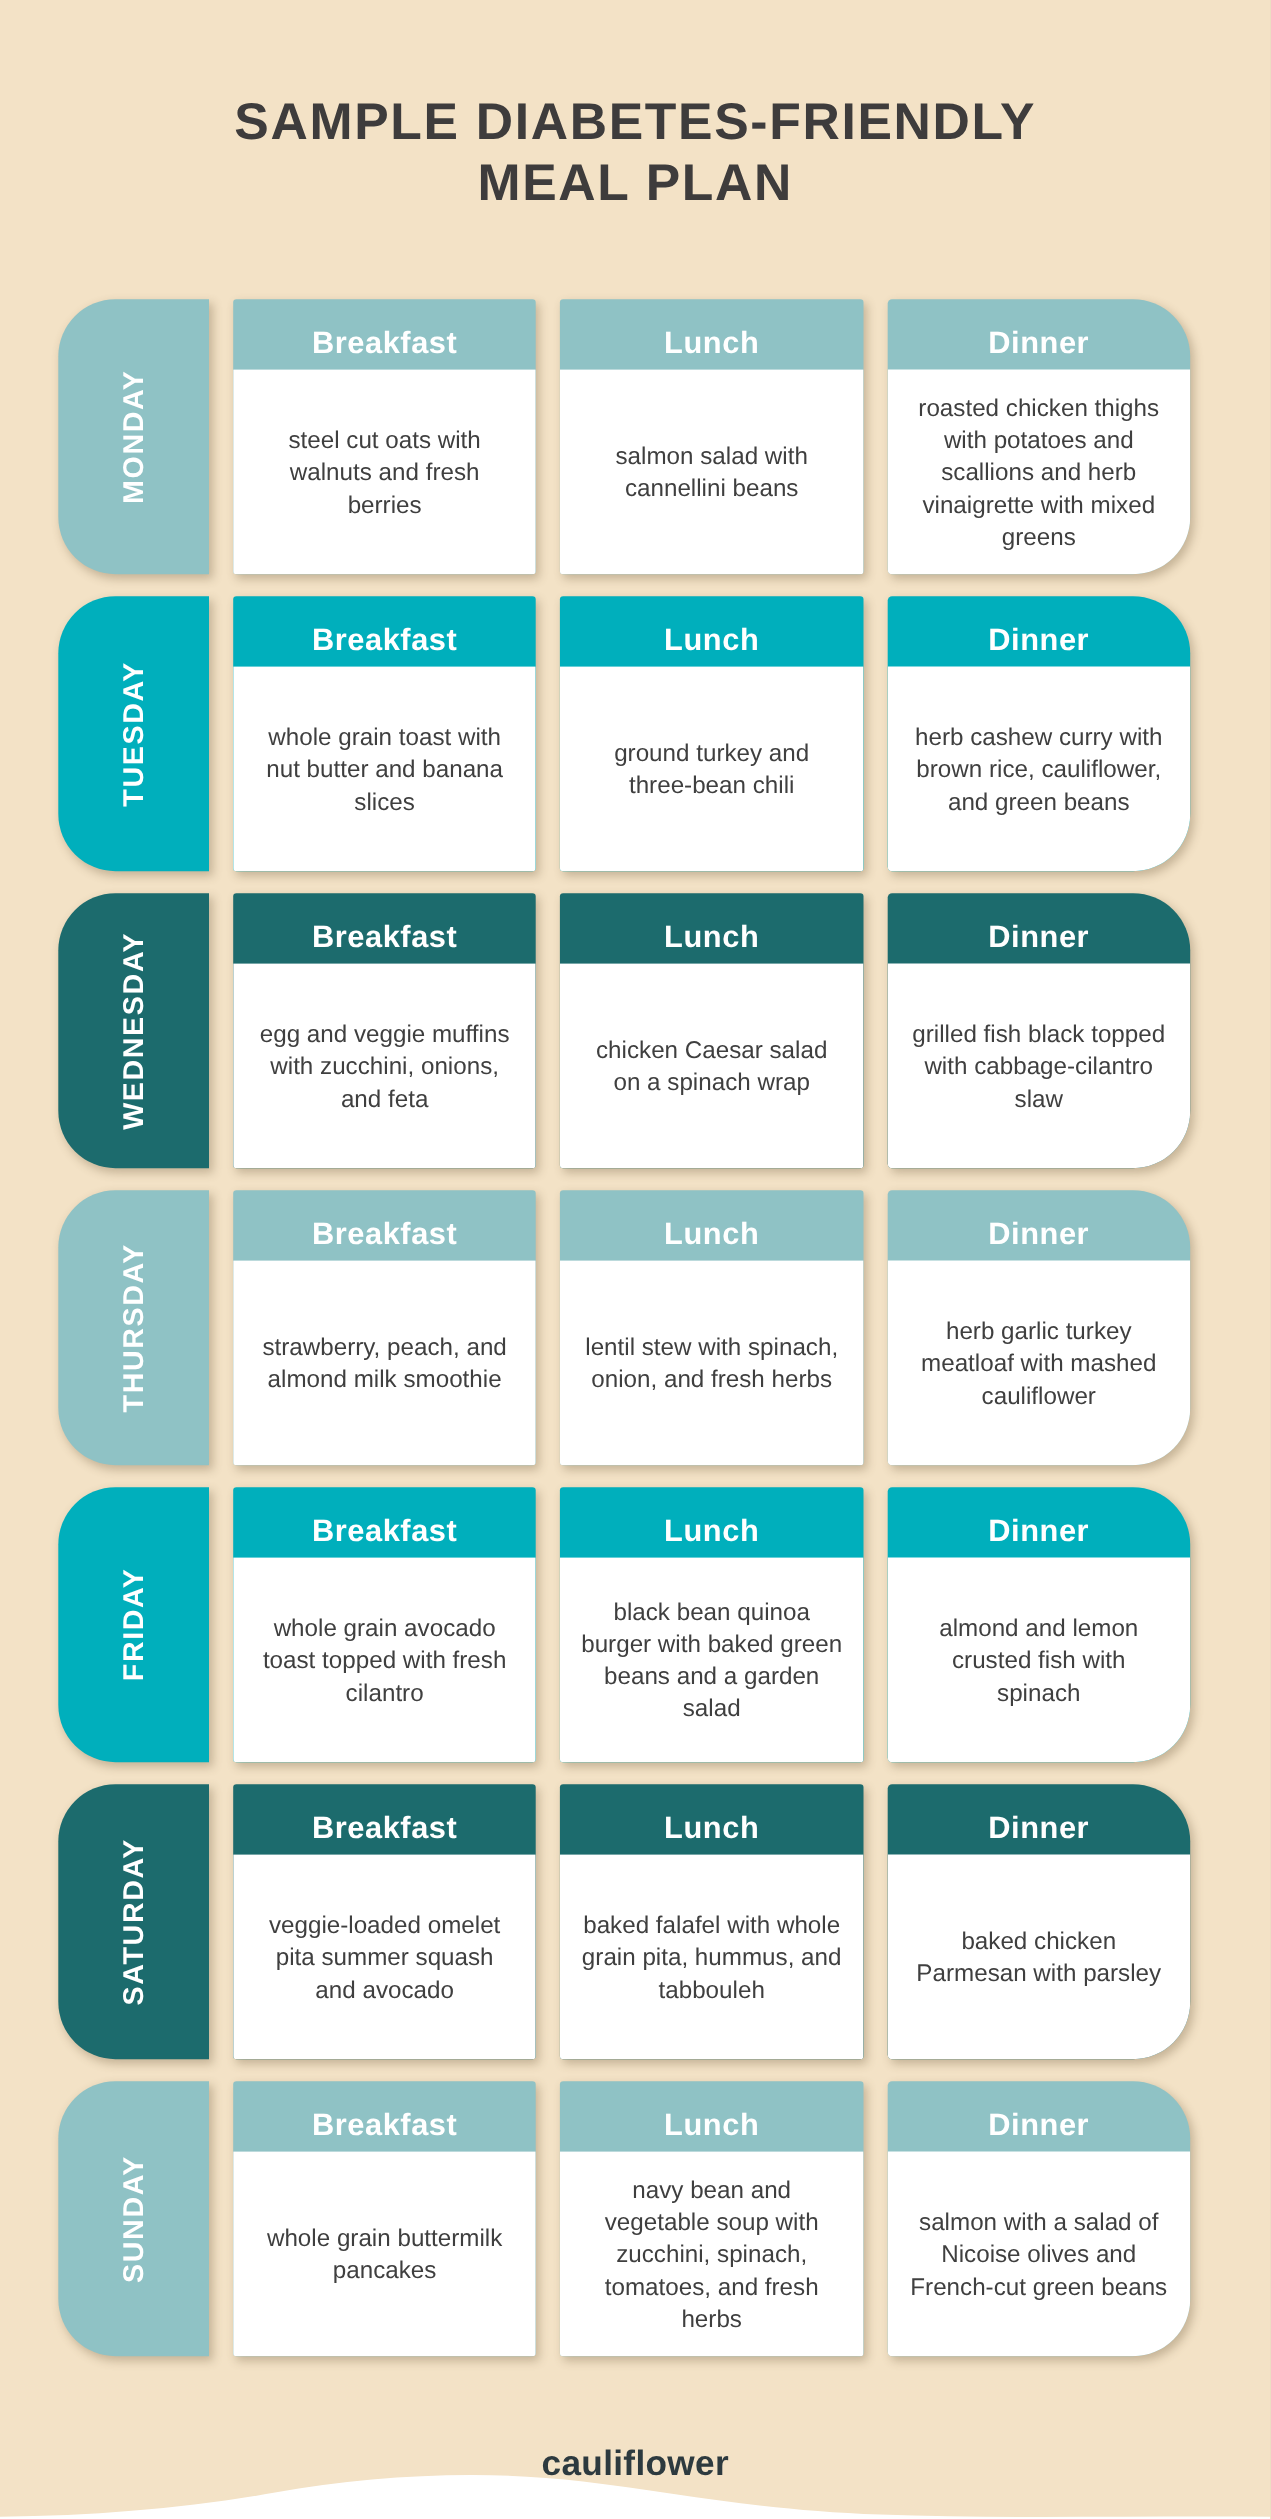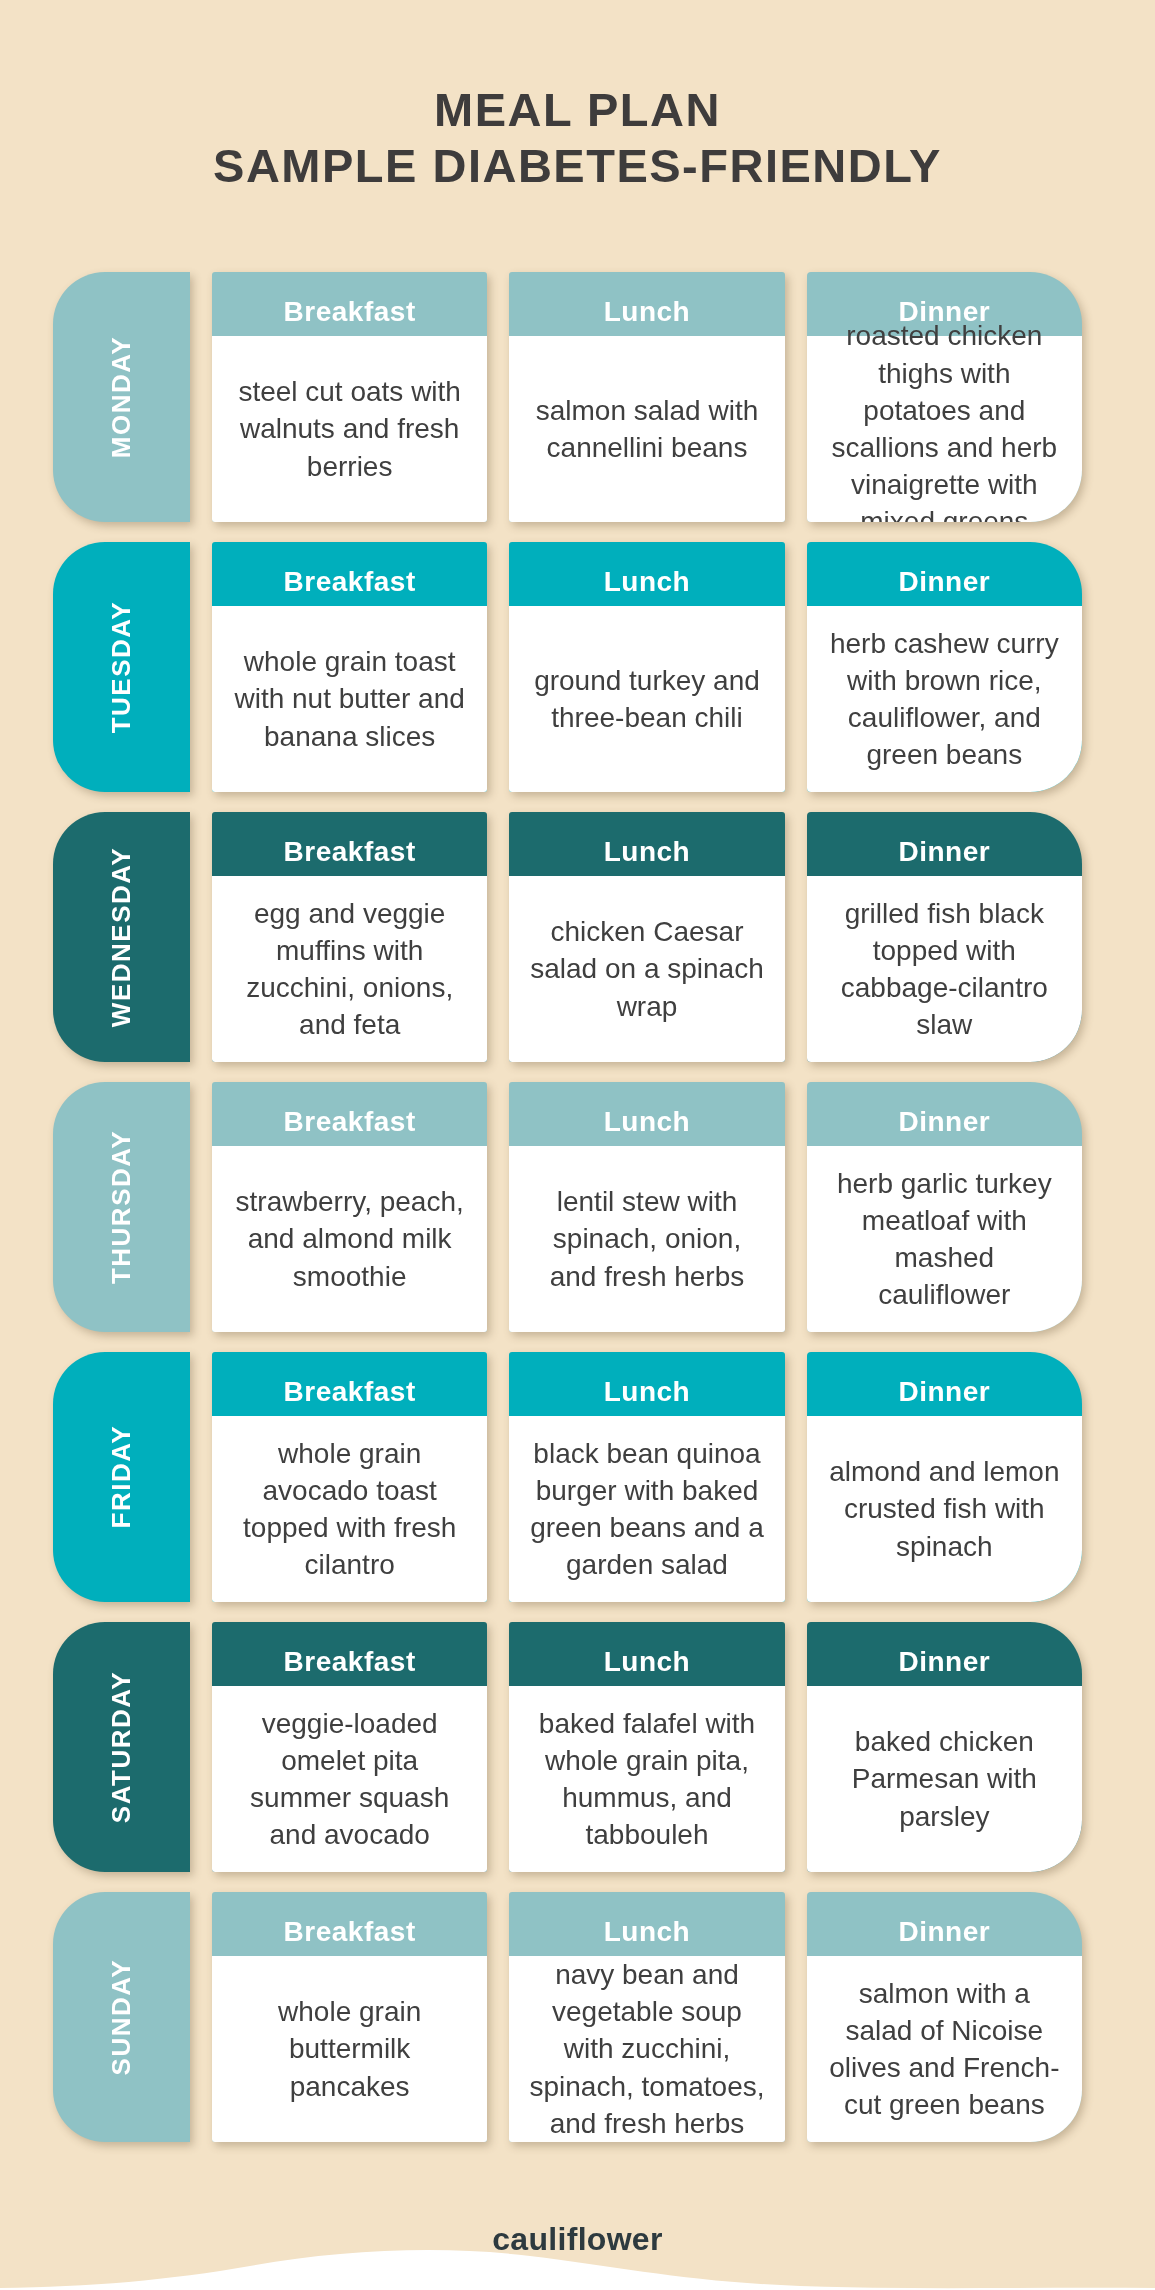--- a/index.html
+++ b/index.html
@@ -52,21 +52,21 @@
     letter-spacing:0.5px;
   }
   .card-body {
     position:absolute; top:64px; left:0; right:0; bottom:0;
     background:#ffffff;
     display:flex; align-items:center; justify-content:center;
     padding:8px 18px; box-sizing:border-box;
     text-align:center;
   }
   .card-dinner .card-body { border-bottom-right-radius:46px; }
-  .meal-text { margin:0; font-size:28px; line-height:1.33; color:#3f3f3f; }
+  .meal-text { margin:0; font-size:22px; line-height:1.33; color:#3f3f3f; }
 
   .theme-light .day-tab, .theme-light .card { background:#8fc2c5; }
   .theme-bright .day-tab, .theme-bright .card { background:#00afbc; }
   .theme-dark .day-tab, .theme-dark .card { background:#1c6b6d; }
 
   .brand {
     position:absolute; bottom:32px; left:0; width:100%;
     text-align:center;
     font-size:32px; font-weight:700; color:#2d3a3f;
     letter-spacing:0.3px;
@@ -76,22 +76,22 @@
     position:absolute; bottom:0; left:0; width:1155px; height:50px;
     z-index:1;
   }
 </style>
 </head>
 <body>
 
 <div class="page">
 
   <div class="title">
+    <div>SAMPLE DIABETES-FRIENDLY</div>
     <div>MEAL PLAN</div>
-    <div>SAMPLE DIABETES-FRIENDLY</div>
   </div>
 
   <div class="grid">
 
     <div class="row theme-light">
       <div class="day-tab">
         <span class="day-label">MONDAY</span>
       </div>
       <div class="card">
         <div class="card-header">Breakfast</div>

